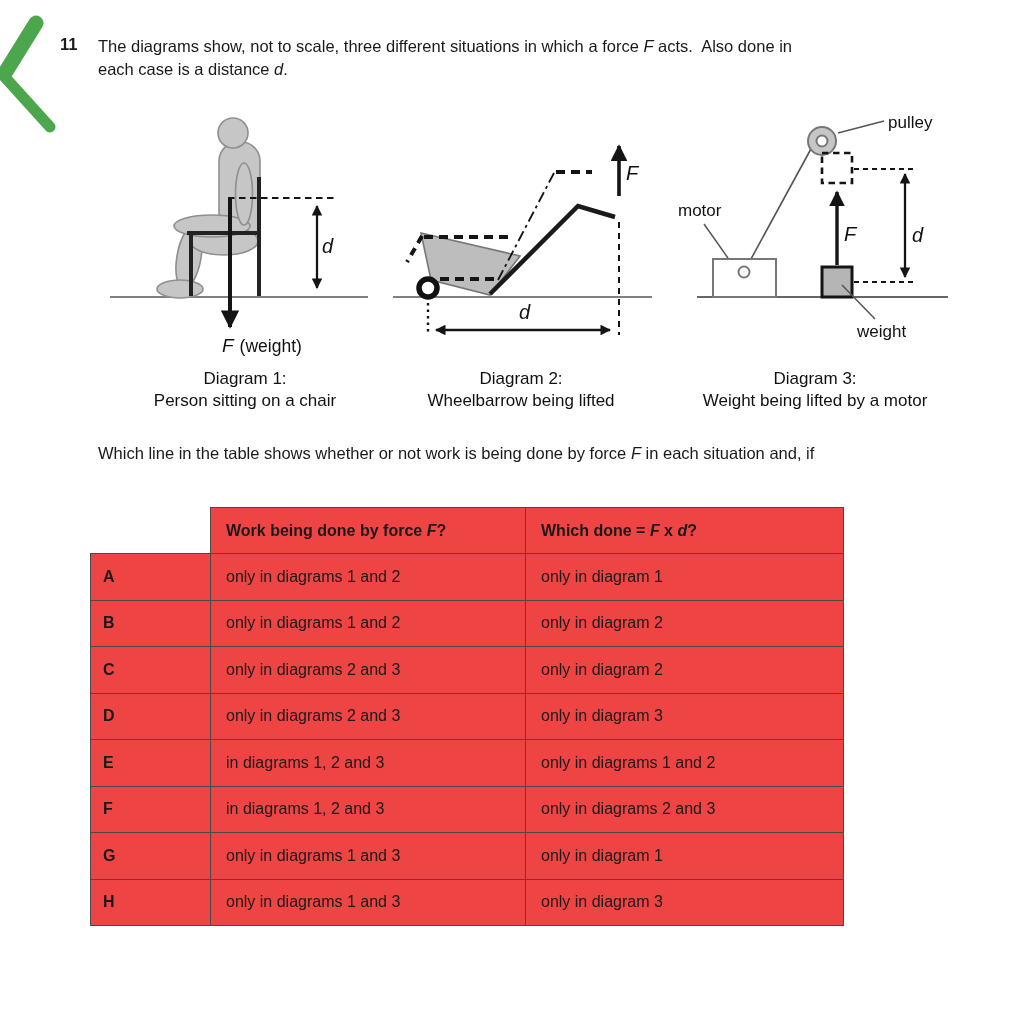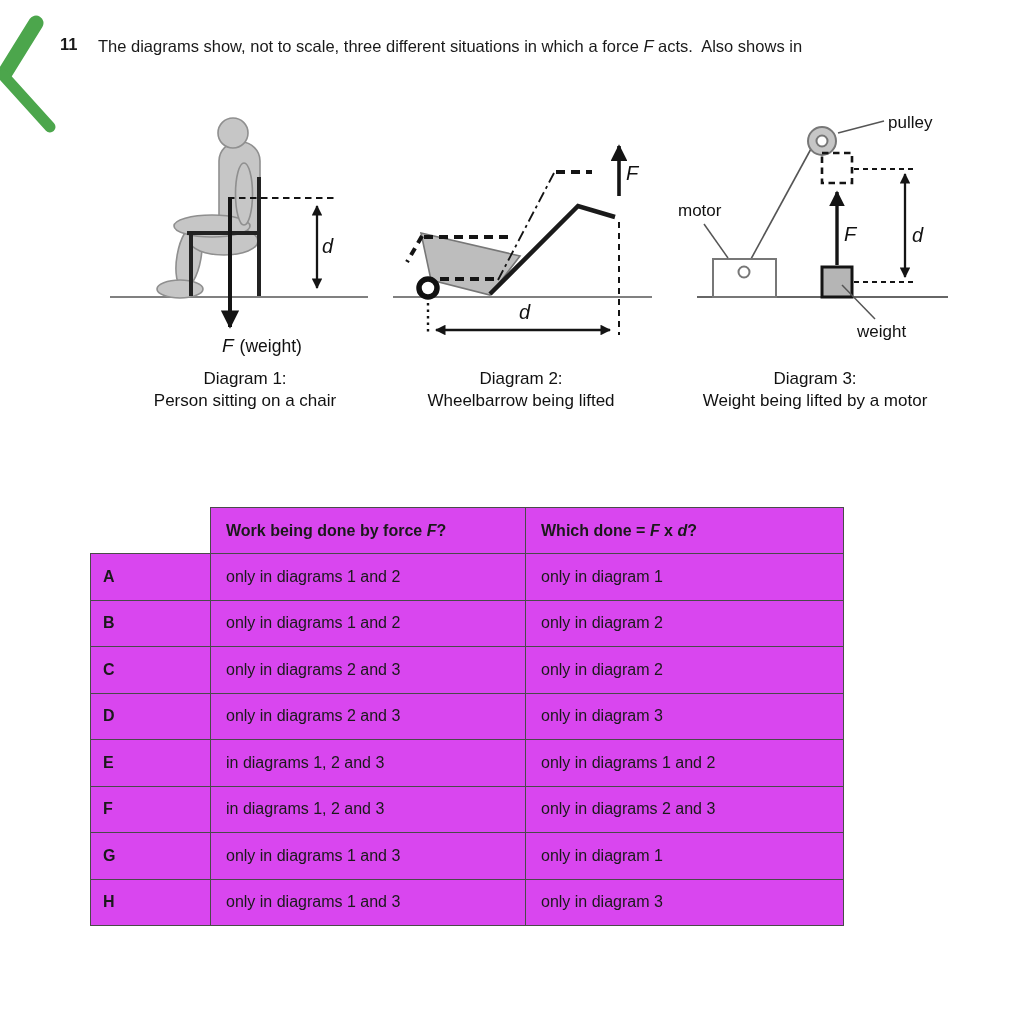--- a/index.html
+++ b/index.html
@@ -11,39 +11,40 @@
   .textline{white-space:pre;font-size:16.5px;line-height:22.5px;}
   .ital{font-style:italic;}
   .qnum{font-weight:bold;font-size:16.5px;}
   
   table.answers{
     position:absolute;left:90px;top:507px;width:753px;
     border-collapse:collapse;table-layout:fixed;
   }
   table.answers td{
     border:1.6px solid #4a4a4a;font-size:16px;vertical-align:middle;
-    padding:0 0 0 15px;height:45.5px;background:#d946ef;
+    padding:0 0 0 15px;height:45.5px;background:#ef4444;
   }
   table.answers td.blank{border:none;background:transparent;}
   table.answers td.head{font-weight:bold;height:44px;}
   table.answers td.letter{font-weight:bold;padding-left:12px;}
   td.head .ital{font-style:italic;}
   svg text{font-family:"Liberation Sans",sans-serif;}
 </style>
 </head>
 <body>
 
 <svg class="abs" style="left:0;top:0;" width="70" height="145" viewBox="0 0 70 145">
   <line x1="36" y1="23" x2="5" y2="73" stroke-width="15" stroke-linecap="round" stroke="#4CA64C"></line>
   <line x1="3" y1="75" x2="50" y2="127" stroke-width="11" stroke-linecap="round" stroke="#4CA64C"></line>
 </svg>
 
 <div class="abs qnum" style="left:60px;top:35px;">11</div>
 <div class="abs" style="left:98px;top:35px;">
-  <div class="textline"><span>The diagrams show, not to scale, three different situations in which a force </span><span class="ital">F</span><span> acts.  Also shows in</span></div>
+  <div class="textline"><span>The diagrams show, not to scale, three different situations in which a force </span><span class="ital">F</span><span> acts.  Also done in</span></div>
+  <div class="textline"><span>each case is a distance </span><span class="ital">d</span><span>.</span></div>
 </div>
 
 <svg class="abs" style="left:0;top:0;" width="1019" height="430" viewBox="0 0 1019 430">
   <defs>
     <marker id="arr" viewBox="0 0 10 10" refX="9" refY="5" markerWidth="4.6" markerHeight="4.6" orient="auto-start-reverse">
         <path d="M0 0 L10 5 L0 10 z" fill="#141414"></path>
       </marker>
   </defs>
 
   <g>
@@ -113,20 +114,21 @@
     <line x1="837" y1="265" x2="837" y2="192" stroke="#141414" stroke-width="3.4" marker-end="url(#arr)"></line>
     <text x="844" y="241" font-size="20" font-style="italic" fill="#111">F</text>
     <line x1="842" y1="285" x2="875" y2="319" stroke="#555" stroke-width="1.5"></line>
     <text x="857" y="337" font-size="17" fill="#111">weight</text>
     <text x="815" y="384" font-size="17" text-anchor="middle" fill="#111" font-weight="500">Diagram 3:</text>
     <text x="815" y="406" font-size="17" text-anchor="middle" fill="#111" font-weight="500">Weight being lifted by a motor</text>
   </g>
 </svg>
 
 <div class="abs" style="left:98px;top:442px;">
+  <div class="textline"><span>Which line in the table shows whether or not work is being done by force </span><span class="ital">F</span><span> in each situation and, if</span></div>
 </div>
 
 <table class="answers">
   <colgroup>
       <col style="width:120px">
       <col style="width:315px">
       <col style="width:318px">
     </colgroup>
   <tbody>
       <tr>

